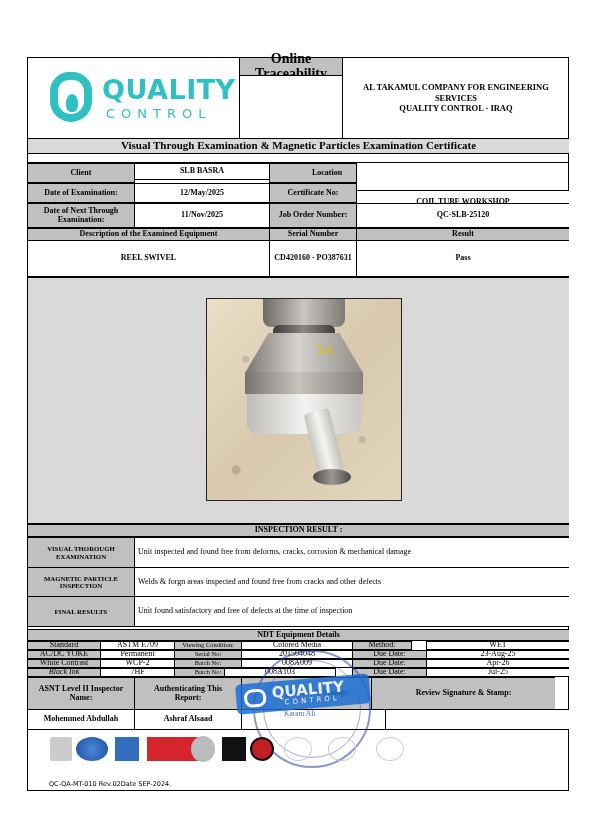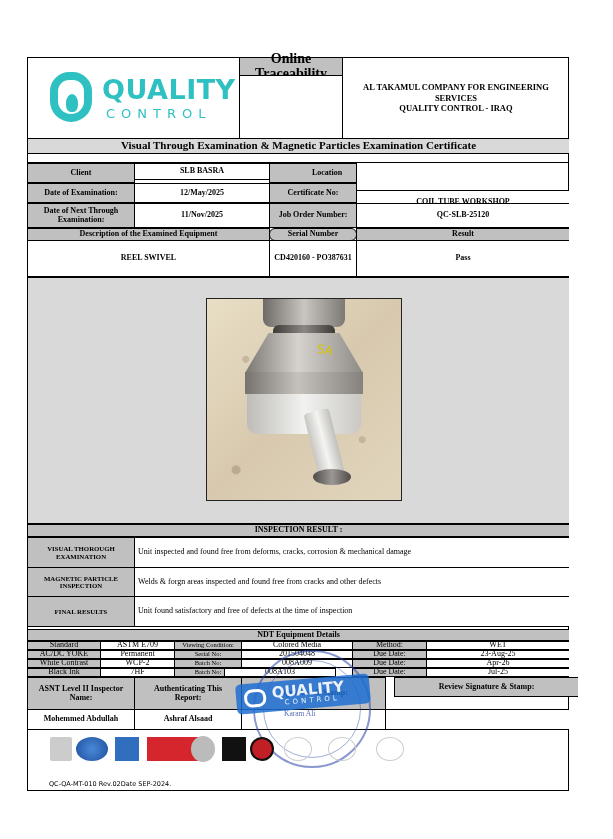--- a/index.html
+++ b/index.html
@@ -105,21 +105,21 @@
   <div class="cell white info" style="left:106px;top:125px;width:136px;height:20px;">12/May/2025</div>
   <div class="cell grey info" style="left:241px;top:125px;width:88px;height:20px;">Certificate No:</div>
   <div class="cell white info" style="left:328px;top:125px;width:213px;height:36px;border-right:none;margin-top:40px;">QC-SLB25120-01</div>
 
   <div class="cell grey info" style="left:0;top:145px;width:107px;height:25px;border-left:none;padding:0 6px;">Date of Next Through Examination:</div>
   <div class="cell white info" style="left:106px;top:145px;width:136px;height:25px;">11/Nov/2025</div>
   <div class="cell grey info" style="left:241px;top:145px;width:88px;height:25px;">Job Order Number:</div>
   <div class="cell white info" style="left:328px;top:145px;width:213px;height:25px;border-right:none;">QC-SLB-25120</div>
 
   <div class="cell grey info" style="left:0;top:170px;width:242px;height:13px;border-left:none;">Description of the Examined Equipment</div>
-  <div class="cell grey info" style="left:241px;top:170px;width:88px;height:13px;border-radius:6px;">Serial Number</div>
+  <div class="cell grey info" style="left:241px;top:170px;width:88px;height:13px;">Serial Number</div>
   <div class="cell white info" style="left:0;top:182px;width:242px;height:37px;border-left:none;">REEL SWIVEL</div>
 
   <div class="cell grey info" style="left:328px;top:170px;width:213px;height:13px;border-right:none;">Result</div>
   <div class="cell white info" style="left:241px;top:182px;width:88px;height:37px;">CD420160 - PO387631</div>
   <div class="cell white info" style="left:328px;top:182px;width:213px;height:37px;border-right:none;font-weight:bold;">Pass</div>
 
   <div class="photo-area">
     <div class="photo" title="Reel swivel photo">
       <div class="swivel-flange"></div>
       <div class="swivel-bearing"></div>
@@ -142,48 +142,48 @@
 
   <div class="cell grey" style="left:0;top:538px;width:107px;height:31px;border-left:none;font-size:6.8px;">FINAL RESULTS</div>
   <div class="cell white left" style="left:106px;top:538px;width:435px;height:31px;border-right:none;font-size:8px;">Unit found satisfactory and free of defects at the time of inspection</div>
 
   <div class="cell grey ndt-head">NDT Equipment Details</div>
 
   <div class="cell grey ndt" style="left:0;top:583px;width:73px;border-left:none;">Standard</div>
   <div class="cell white ndt" style="left:72px;top:583px;width:75px;">ASTM E709</div>
   <div class="cell grey ndt ndt-label" style="left:146px;top:583px;width:68px;">Viewing Condition:</div>
   <div class="cell white ndt" style="left:213px;top:583px;width:112px;">Colored Media</div>
-  <div class="cell grey ndt" style="left:324px;top:583px;width:75px;">Method:</div>
+  <div class="cell grey ndt" style="left:324px;top:583px;width:60px;">Method:</div>
   <div class="cell white ndt" style="left:398px;top:583px;width:143px;border-right:none;">WET</div>
 
   <div class="cell grey ndt" style="left:0;top:592px;width:73px;border-left:none;">AC/DC YOKE</div>
   <div class="cell white ndt" style="left:72px;top:592px;width:75px;">Permanent</div>
   <div class="cell grey ndt ndt-label" style="left:146px;top:592px;width:68px;">Serial No:</div>
   <div class="cell white ndt" style="left:213px;top:592px;width:112px;">201504048</div>
   <div class="cell grey ndt" style="left:324px;top:592px;width:75px;">Due Date:</div>
   <div class="cell white ndt" style="left:398px;top:592px;width:143px;border-right:none;">23-Aug-25</div>
 
   <div class="cell grey ndt" style="left:0;top:601px;width:73px;border-left:none;">White Contrast</div>
   <div class="cell white ndt" style="left:72px;top:601px;width:75px;">WCP-2</div>
   <div class="cell grey ndt ndt-label" style="left:146px;top:601px;width:68px;">Batch No:</div>
   <div class="cell white ndt" style="left:213px;top:601px;width:112px;">008A009</div>
   <div class="cell grey ndt" style="left:324px;top:601px;width:75px;">Due Date:</div>
   <div class="cell white ndt" style="left:398px;top:601px;width:143px;border-right:none;">Apr-26</div>
 
-  <div class="cell grey ndt" style="left:0;top:610px;width:73px;border-left:none;">Black Ink</div>
+  <div class="cell grey ndt" style="left:0;top:610px;width:73px;border-left:none;font-style:italic;">Black Ink</div>
   <div class="cell white ndt" style="left:72px;top:610px;width:75px;">7HF</div>
   <div class="cell grey ndt ndt-label" style="left:146px;top:610px;width:68px;">Batch No:</div>
   <div class="cell white ndt" style="left:196px;top:610px;width:112px;">008A103</div>
   <div class="cell grey ndt" style="left:324px;top:610px;width:75px;">Due Date:</div>
   <div class="cell white ndt" style="left:398px;top:610px;width:143px;border-right:none;">Jul-25</div>
 
   <div class="cell grey sig-head" style="left:106px;top:619px;width:108px;height:33px;padding:0 8px;">Authenticating This Report:</div>
   <div class="cell grey sig-head" style="left:0;top:619px;width:107px;height:33px;border-left:none;padding:0 4px;">ASNT Level II Inspector Name:</div>
   <div class="cell grey sig-head" style="left:213px;top:619px;width:145px;height:33px;">Signature &amp; Stamp:</div>
-  <div class="cell grey sig-head" style="left:366px;top:619px;width:184px;height:20px;border-right:none;">Review Signature &amp; Stamp:</div>
+  <div class="cell grey sig-head" style="left:343px;top:619px;width:184px;height:33px;border-right:none;">Review Signature &amp; Stamp:</div>
 
   <div class="cell white sig-head" style="left:0;top:651px;width:107px;height:21px;border-left:none;">Mohemmed Abdullah</div>
   <div class="cell white sig-head" style="left:106px;top:651px;width:108px;height:21px;">Ashraf Alsaad</div>
   <div class="cell white sig-head" style="left:213px;top:651px;width:145px;height:21px;"></div>
   <div class="cell white sig-head" style="left:357px;top:651px;width:184px;height:21px;border-right:none;"></div>
 
   <div class="stamp-ring"></div>
   <div class="stamp-ring2"></div>
   <div class="stamp-box">
     <div class="q"></div>

